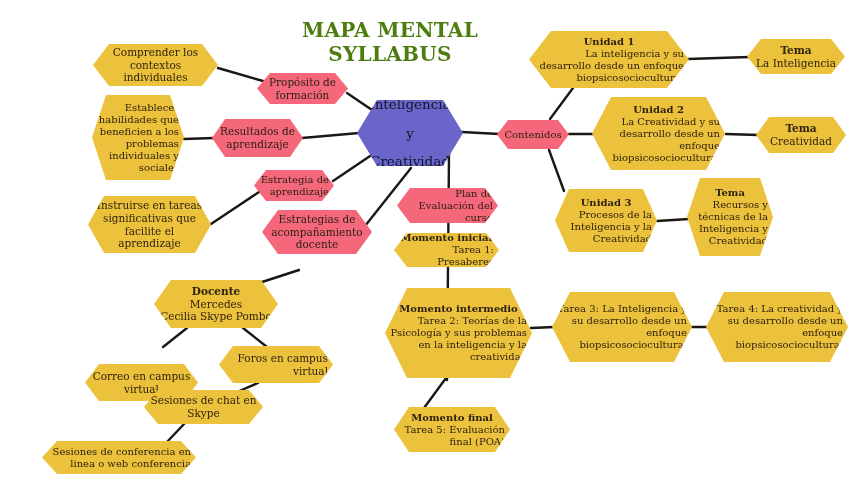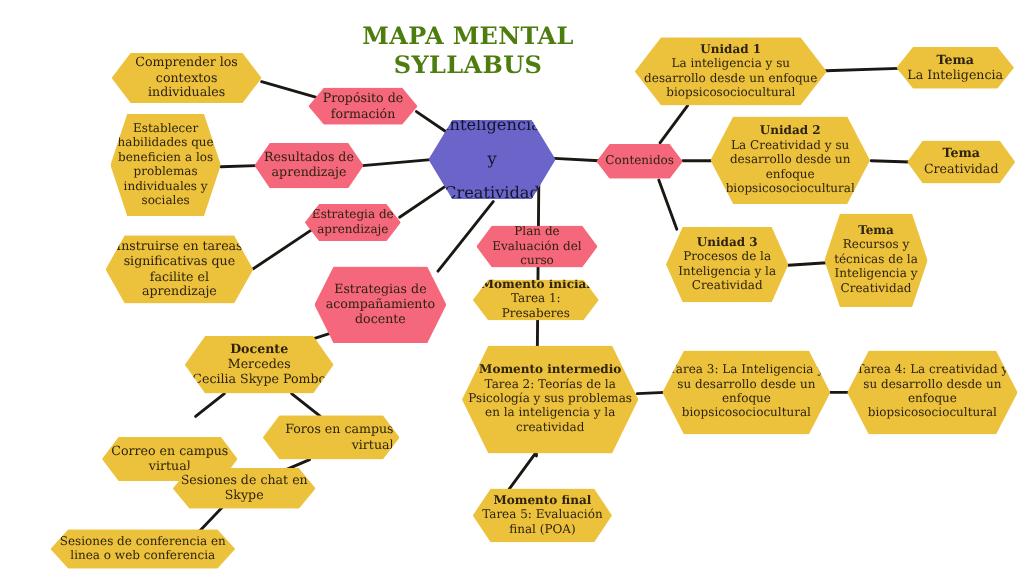--- a/index.html
+++ b/index.html
@@ -14,21 +14,21 @@
   .hdr .sub{margin-top:2px;font-size:11px;color:#222;}
   .node{
     position:absolute;z-index:3;display:flex;flex-direction:column;align-items:center;justify-content:center;
     text-align:center;line-height:1.2;padding:1px 5px;box-sizing:border-box;
     clip-path:polygon(var(--p) 0, calc(100% - var(--p)) 0, 100% 50%, calc(100% - var(--p)) 100%, var(--p) 100%, 0 50%);
   }
   .y{background:var(--yellow,#ecc23c);}
   .pk{background:var(--pink,#f5677a);}
   .c{background:var(--purple,#6b64c9);color:#0f172a;gap:12px;}
   .t{font-weight:bold;}
-  .fs10{font-size:10px;} .fs105{font-size:10.5px;} .fs135{font-size:13.5px;line-height:1.25;}
+  .fs10{font-size:10px;text-align:right;} .fs105{font-size:10.5px;} .fs135{font-size:13.5px;line-height:1.25;}
 </style>
 </head>
 <body>
 
 <div id="canvas">
 
   <svg id="edges" xmlns="http://www.w3.org/2000/svg">
     <line x1="218" y1="68" x2="263" y2="81"></line>
     <line x1="347" y1="93" x2="372" y2="110"></line>
     <line x1="184" y1="139" x2="214" y2="138"></line>
@@ -78,21 +78,21 @@
   <div class="node c fs135" style="left:357px;top:100px;width:106px;height:66px;--p:20px;">
     <div>Inteligencia</div>
     <div>y</div>
     <div>Creatividad</div>
   </div>
 
   <div class="node pk fs10" style="left:254px;top:170px;width:80px;height:31px;--p:12px;">
     <div>Estrategia de aprendizaje</div>
   </div>
 
-  <div class="node pk fs105" style="left:262px;top:222px;width:110px;height:64px;--p:16px;">
+  <div class="node pk fs105" style="left:262px;top:210px;width:110px;height:44px;--p:16px;">
     <div>Estrategias de acompañamiento docente</div>
   </div>
 
   <div class="node pk fs10" style="left:497px;top:120px;width:72px;height:29px;--p:11px;">
     <div>Contenidos</div>
   </div>
 
   <div class="node pk fs10" style="left:397px;top:188px;width:101px;height:35px;--p:13px;">
     <div>Plan de Evaluación del curso</div>
   </div>

